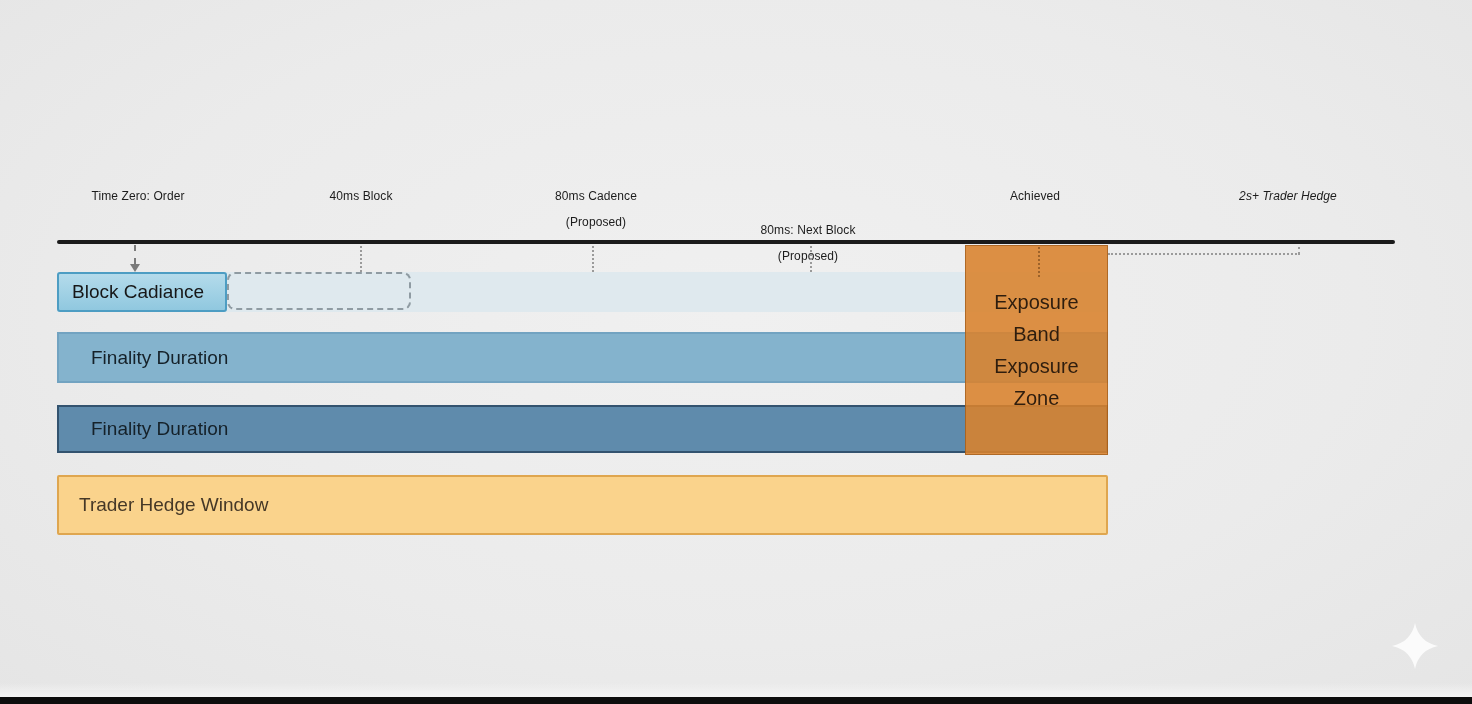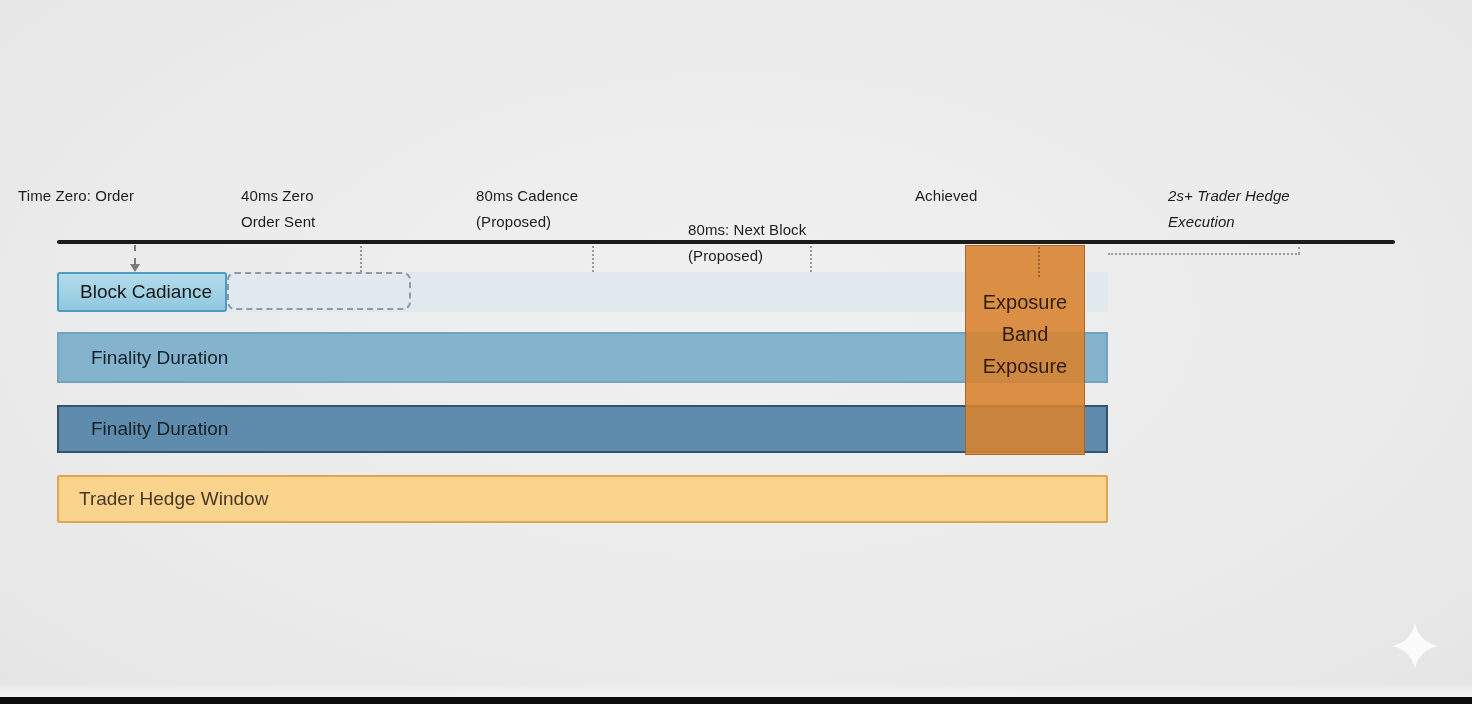--- a/index.html
+++ b/index.html
@@ -6,21 +6,21 @@
   .stage{
     position:relative;
     width:1472px;height:704px;
     background:radial-gradient(ellipse at 50% 45%, #F0F0F0 0%, #EBEBEB 60%, #E5E5E5 100%);
     font-family:"Liberation Sans", sans-serif;
     overflow:hidden;
   }
   
   .marker{
     position:absolute;top:183px;width:240px;
-    text-align:left;font-size:15px;line-height:26px;color:#1C1C1C;
+    text-align:center;font-size:12px;line-height:26px;color:#1C1C1C;
     letter-spacing:.1px;
   }
   .m0{left:18px;}  .m1{left:241px;} .m2{left:476px;}
   .m3{left:688px;margin-top:34px;} .m4{left:915px;} .m5{left:1168px;font-style:italic;}
   .marker span{display:block;}
   
   .axis{
     position:absolute;left:57px;top:240px;width:1338px;height:4px;
     background:#1B1B1B;border-radius:2px;
   }
@@ -38,33 +38,33 @@
   .connector-v{position:absolute;left:1298px;top:247px;height:7px;width:0;border-left:2px dotted #9A9A9A;z-index:5;}
   
   .bar{position:absolute;left:57px;display:flex;align-items:center;box-sizing:border-box;}
   .bar-label{font-size:19px;color:#1B2530;white-space:nowrap;}
   .cadence-track{top:272px;width:1051px;height:40px;background:#DFE9EE;z-index:1;}
   .cadence-box{
     top:272px;width:170px;height:40px;z-index:2;
     background:linear-gradient(180deg,#B4DBEB 0%,#90C8DF 100%);
     border:2px solid #4D9DC3;border-radius:3px;
   }
-  .cadence-box .bar-label{padding-left:21px;color:#171717;}
+  .cadence-box .bar-label{padding-left:13px;color:#171717;}
   .cadence-dashed{
     position:absolute;left:227px;top:272px;width:184px;height:38px;
     border:2px dashed #8F9BA2;border-radius:8px;z-index:2;box-sizing:border-box;
   }
   .finality-upper{top:332px;width:1051px;height:51px;background:#84B3CD;border:2px solid #72A3C1;z-index:1;}
   .finality-lower{top:405px;width:1051px;height:48px;background:#5F8BAC;border:2px solid #33536F;z-index:1;}
   .finality-upper .bar-label,.finality-lower .bar-label{padding-left:32px;color:#152129;}
-  .hedge-bar{top:475px;width:1051px;height:48px;background:#FAD38C;border:2px solid #DFA64F;border-radius:2px;z-index:1;}
+  .hedge-bar{top:475px;width:1051px;height:60px;background:#FAD38C;border:2px solid #DFA64F;border-radius:2px;z-index:1;}
   .hedge-bar .bar-label{padding-left:20px;color:#453827;}
   
   .exposure{
-    position:absolute;left:965px;top:245px;width:120px;height:210px;
+    position:absolute;left:965px;top:245px;width:143px;height:210px;
     background:rgba(217,130,44,.88);
     border:1px solid rgba(145,80,18,.6);
     z-index:4;box-sizing:border-box;
     text-align:center;padding-top:40px;
     font-size:20px;line-height:32px;color:#2E1D0E;
   }
   .exposure span{display:block;}
   
   .sparkle{position:absolute;left:1390px;top:621px;z-index:6;}
   
@@ -75,37 +75,35 @@
 </head>
 <body>
 
 <div class="stage">
 
   <div class="marker m0">
     <span>Time Zero: Order</span>
     <span></span>
   </div>
   <div class="marker m1">
-    <span>40ms Zero</span>
-    <span>Order Sent</span>
+    <span>40ms Block</span>
   </div>
   <div class="marker m2">
     <span>80ms Cadence</span>
     <span>(Proposed)</span>
   </div>
   <div class="marker m3">
     <span>80ms: Next Block</span>
     <span>(Proposed)</span>
   </div>
   <div class="marker m4">
     <span>Achieved</span>
   </div>
   <div class="marker m5">
     <span>2s+ Trader Hedge</span>
-    <span>Execution</span>
   </div>
 
   <div class="axis"></div>
 
   <div class="arrow-line"></div>
   <div class="arrow-head"></div>
   <div class="tick tick-40ms"></div>
   <div class="tick tick-80ms"></div>
   <div class="tick tick-next"></div>
   <div class="tick tick-finality"></div>
@@ -126,20 +124,21 @@
   </div>
 
   <div class="bar hedge-bar">
     <span class="bar-label">Trader Hedge Window</span>
   </div>
 
   <div class="exposure">
     <span>Exposure</span>
     <span>Band</span>
     <span>Exposure</span>
+    <span>Zone</span>
   </div>
 
   <svg class="sparkle" width="50" height="50" viewBox="0 0 50 50">
     <path d="M25 2 C27.5 14.5 35.5 22.5 48 25 C35.5 27.5 27.5 35.5 25 48 C22.5 35.5 14.5 27.5 2 25 C14.5 22.5 22.5 14.5 25 2 Z" fill="#FBFBFB"></path>
   </svg>
 
   <div class="bottom-fade"></div>
   <div class="bottom-bar"></div>
 </div>
 

